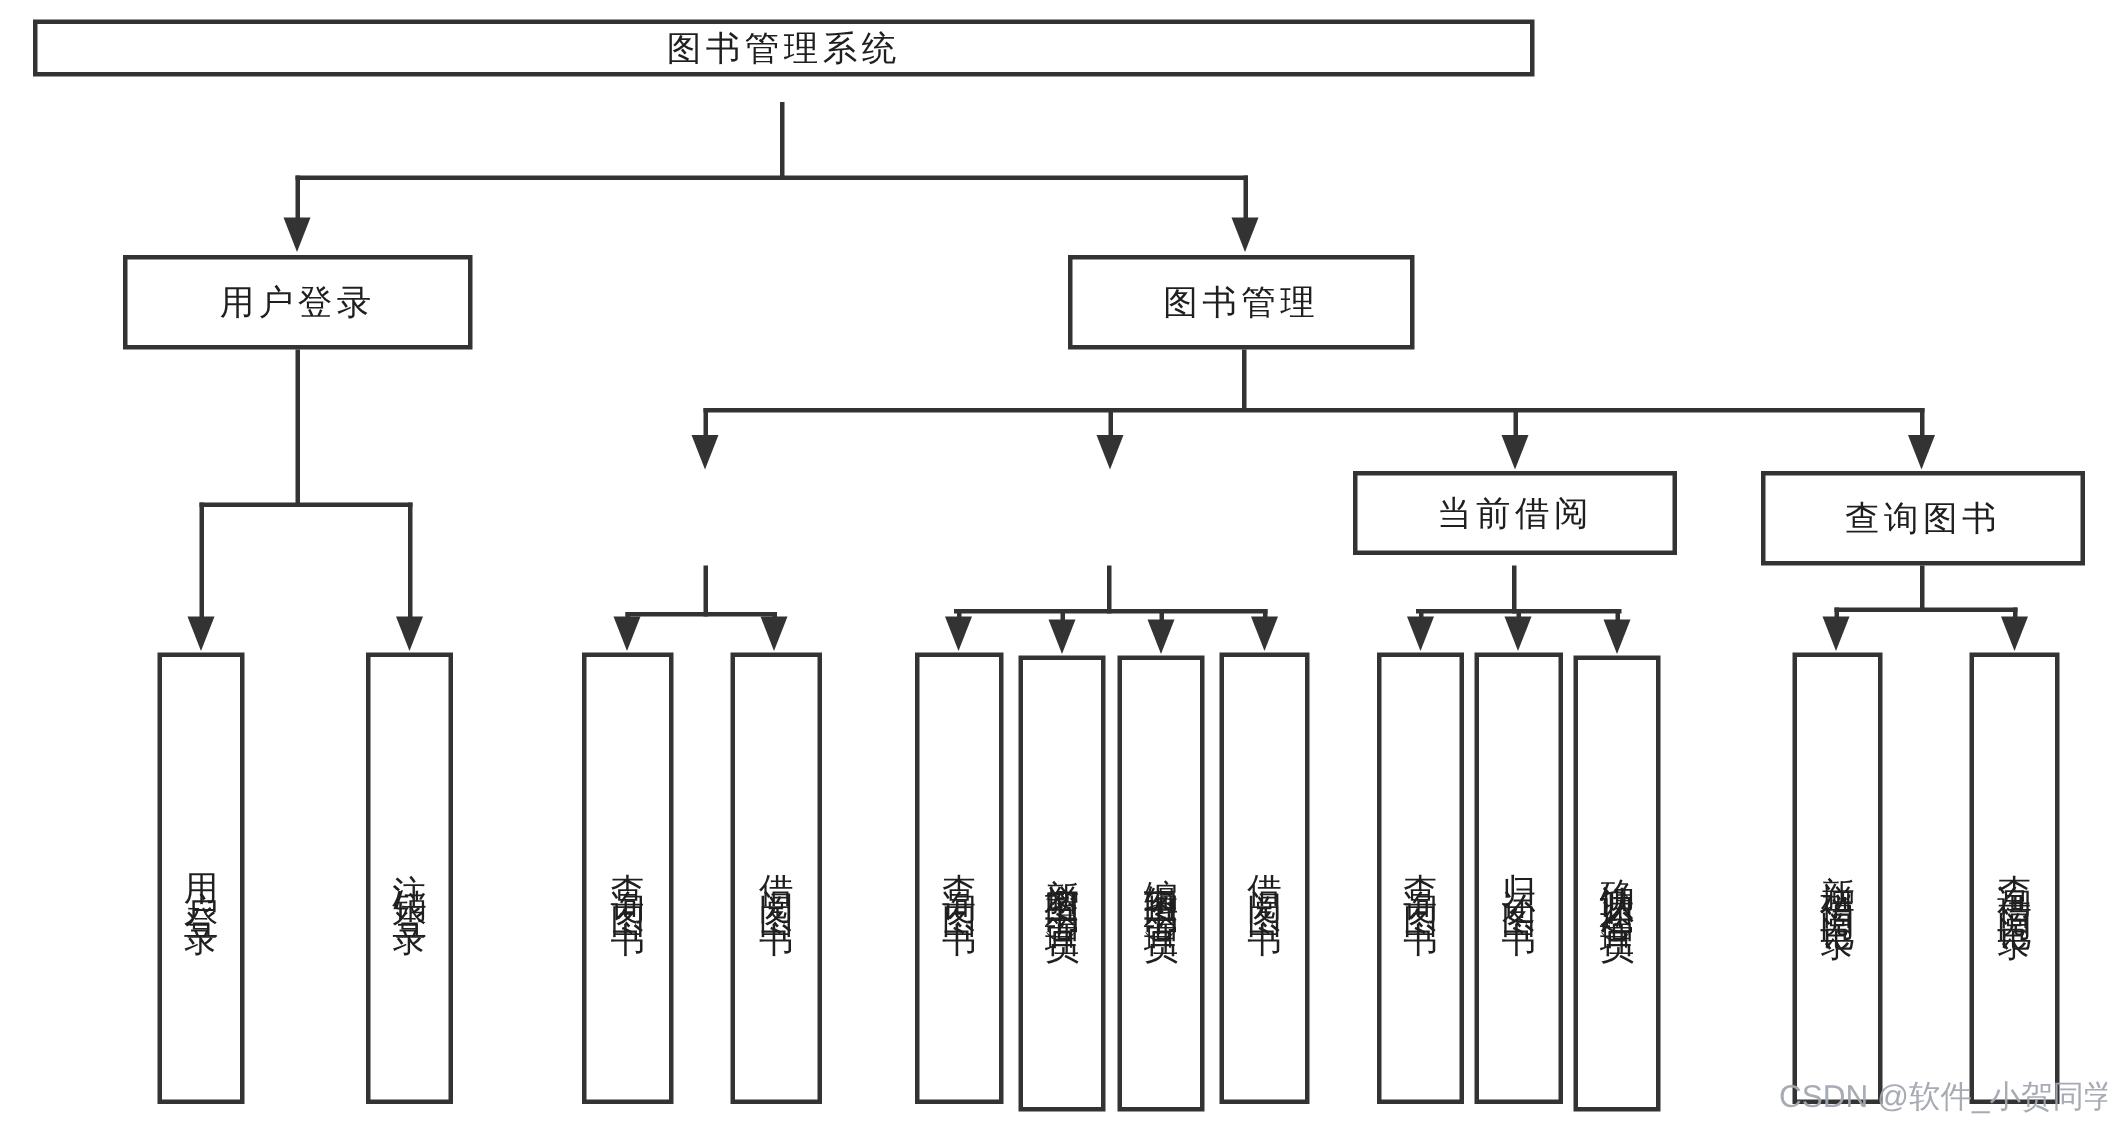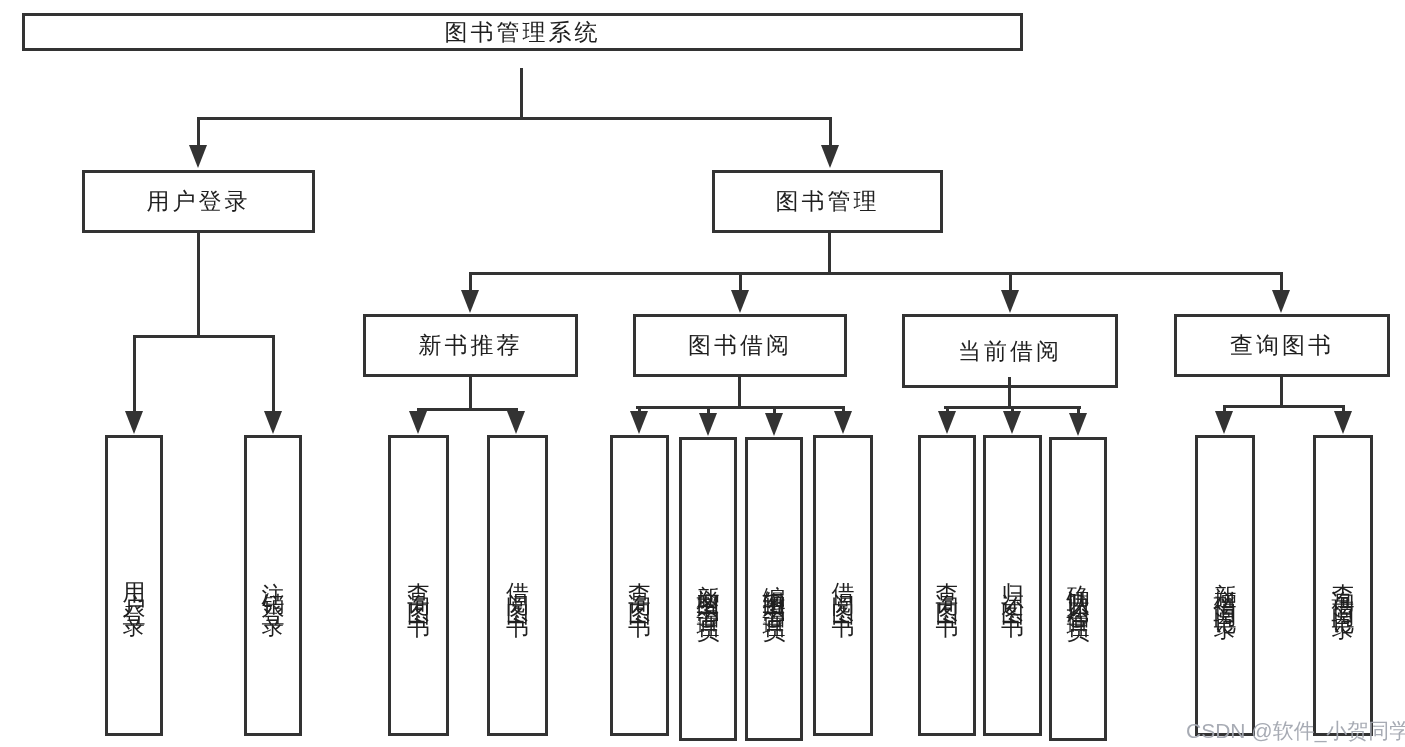--- a/index.html
+++ b/index.html
@@ -75,27 +75,21 @@
 
   <div class="vline" style="left:469px;top:272px;height:20px;"></div>
   <div class="ahead" style="left:461px;top:290px;"></div>
   <div class="vline" style="left:739px;top:272px;height:20px;"></div>
   <div class="ahead" style="left:731px;top:290px;"></div>
   <div class="vline" style="left:1009px;top:272px;height:20px;"></div>
   <div class="ahead" style="left:1001px;top:290px;"></div>
   <div class="vline" style="left:1280px;top:272px;height:20px;"></div>
   <div class="ahead" style="left:1272px;top:290px;"></div>
 
-  <div class="box" style="left:363px;top:314px;width:215px;height:63px;">
-    <span class="hlabel">新书推荐</span>
-  </div>
-  <div class="box" style="left:633px;top:314px;width:214px;height:63px;">
-    <span class="hlabel">图书借阅</span>
-  </div>
-  <div class="box" style="left:902px;top:314px;width:216px;height:74px;">
+  <div class="box" style="left:902px;top:314px;width:216px;height:56px;">
     <span class="hlabel">当前借阅</span>
   </div>
   <div class="box" style="left:1174px;top:314px;width:216px;height:63px;">
     <span class="hlabel">查询图书</span>
   </div>
 
   <div class="vline" style="left:469px;top:377px;height:34px;"></div>
   <div class="hline" style="left:417px;top:408px;width:101px;"></div>
   <div class="vline" style="left:417px;top:408px;height:6px;"></div>
   <div class="ahead" style="left:409px;top:411px;"></div>

